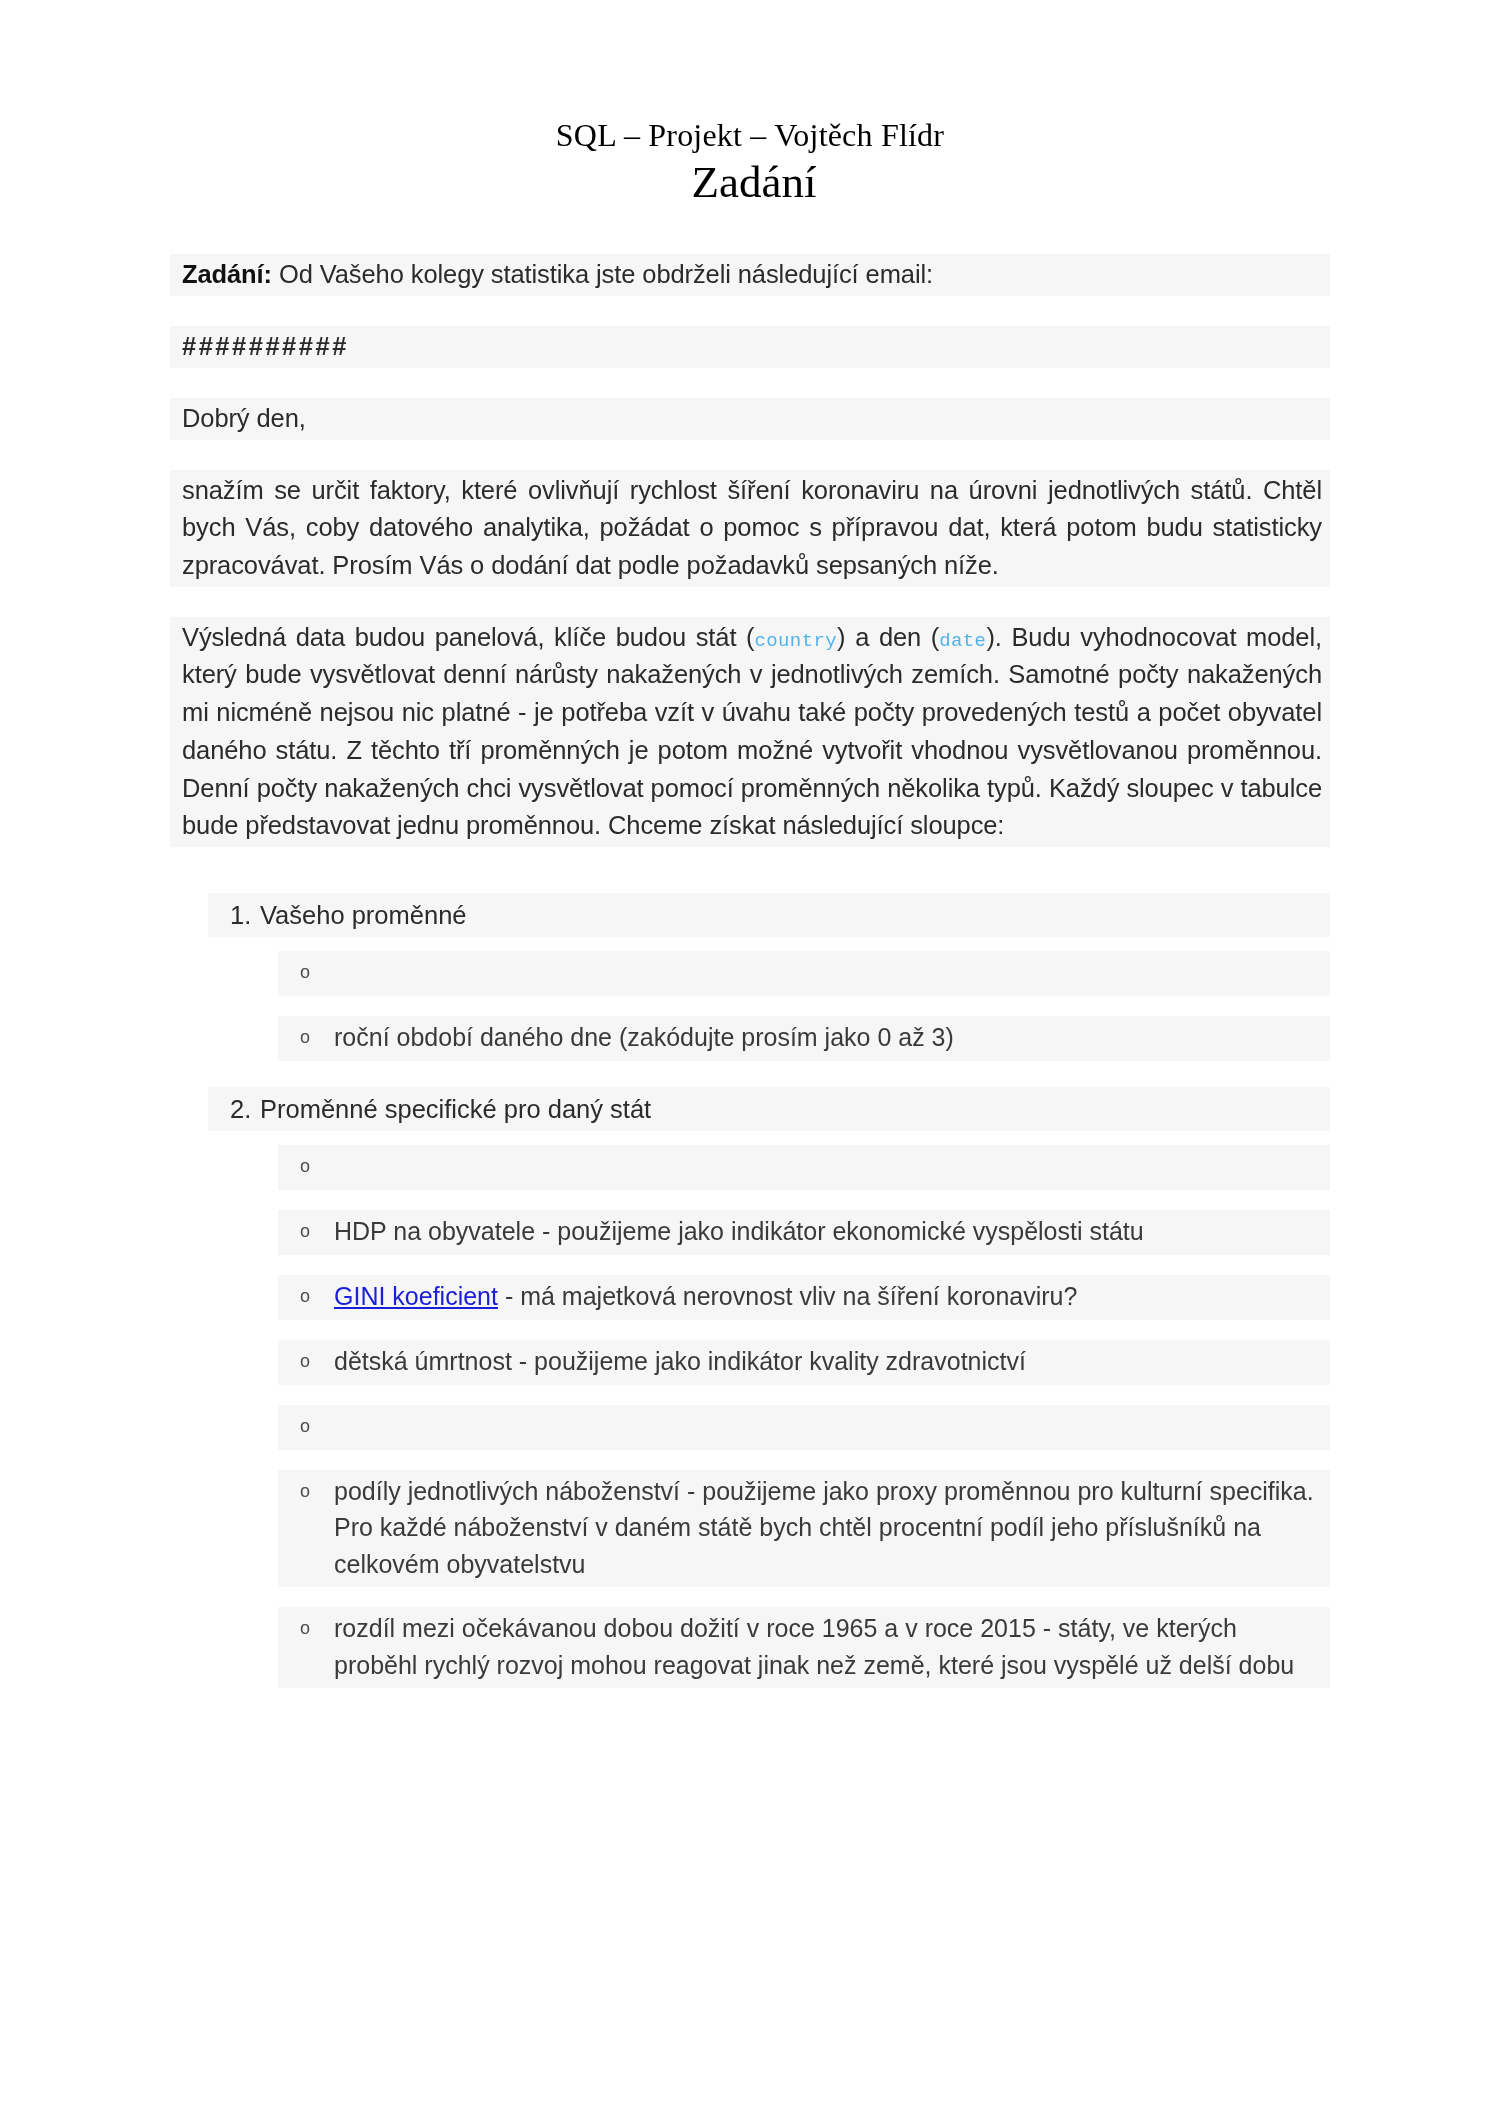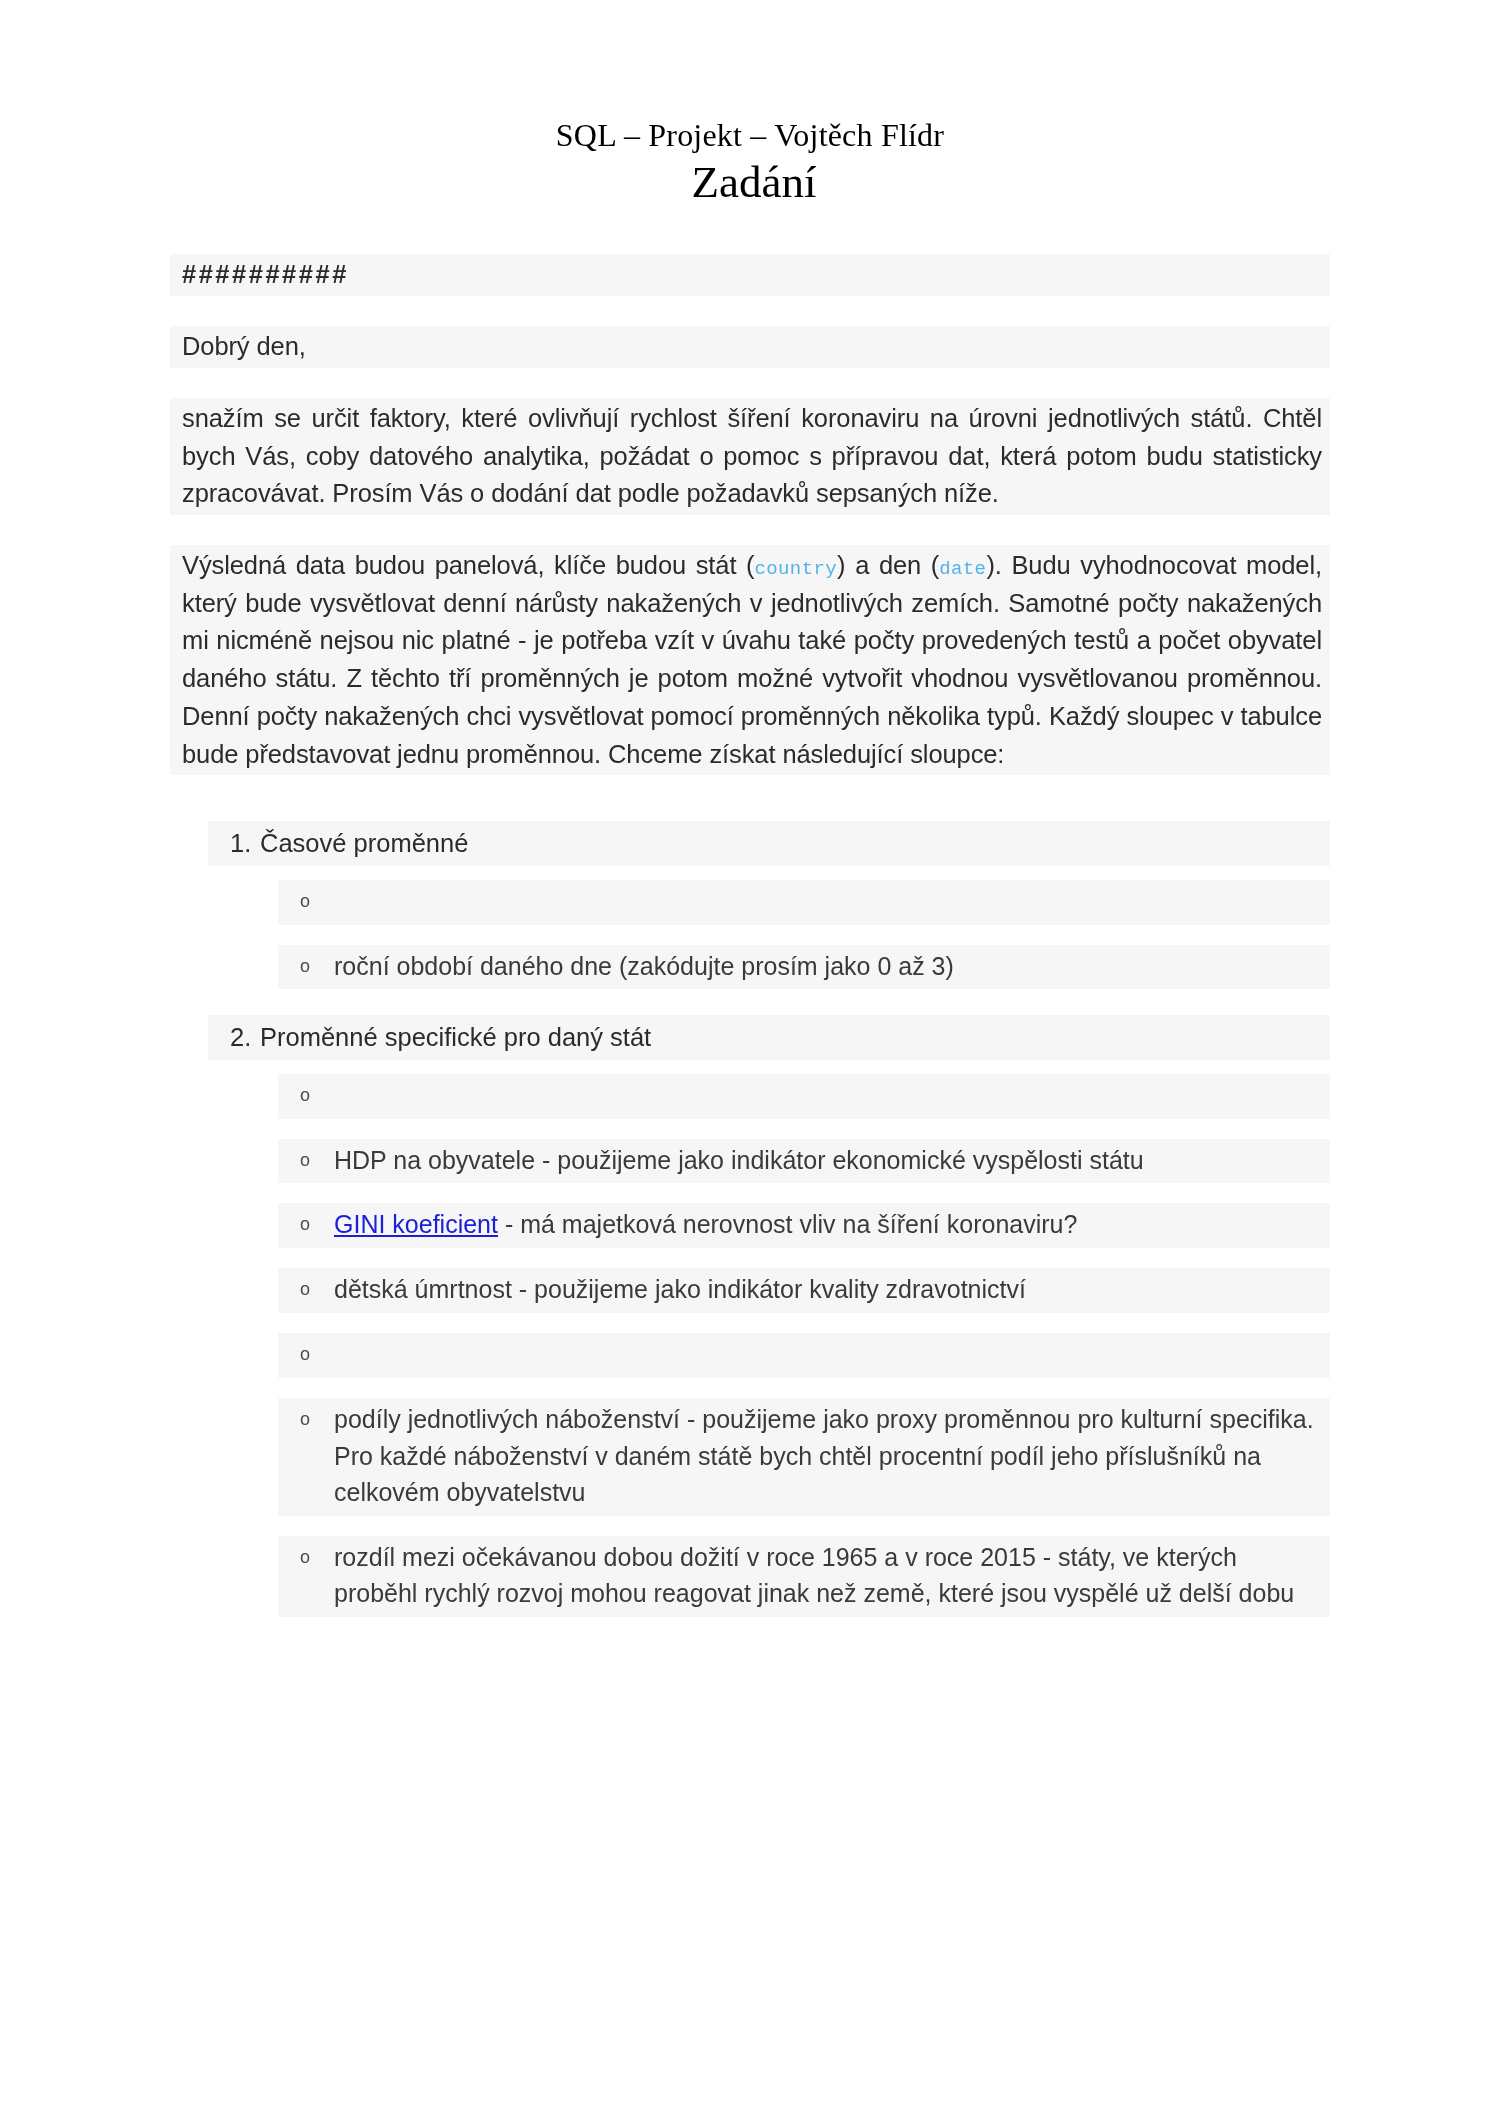--- a/index.html
+++ b/index.html
@@ -159,37 +159,40 @@
 
 <div class="page">
 
   <div class="title-block">
     <h1 class="doc-title">SQL – Projekt – Vojtěch Flídr</h1>
     <h2 class="doc-subtitle">Zadání</h2>
   </div>
 
   <div class="body-wrap">
 
+    <p class="para lead">
+      <strong>Zadání:</strong><span> Od Vašeho kolegy statistika jste obdrželi následující email:</span>
+    </p>
 
     <p class="para hashes">##########</p>
 
     <p class="para">Dobrý den,</p>
 
     <p class="para">snažím se určit faktory, které ovlivňují rychlost šíření koronaviru na úrovni jednotlivých států. Chtěl bych Vás, coby datového analytika, požádat o pomoc s přípravou dat, která potom budu statisticky zpracovávat. Prosím Vás o dodání dat podle požadavků sepsaných níže.</p>
 
     <p class="para"><span>Výsledná data budou panelová, klíče budou stát (</span><code class="tok">country</code><span>) a den (</span><code class="tok">date</code><span>). Budu vyhodnocovat model, který bude vysvětlovat denní nárůsty nakažených v jednotlivých zemích. Samotné počty nakažených mi nicméně nejsou nic platné - je potřeba vzít v úvahu také počty provedených testů a počet obyvatel daného státu. Z těchto tří proměnných je potom možné vytvořit vhodnou vysvětlovanou proměnnou. Denní počty nakažených chci vysvětlovat pomocí proměnných několika typů. Každý sloupec v tabulce bude představovat jednu proměnnou. Chceme získat následující sloupce:</span></p>
 
     <div class="spacer-16"></div>
 
     <ol class="num-list">
 
       <li class="num-item">
         <div class="num-row">
           <span class="num-marker">1.</span>
-          <span class="num-text">Časové proměnné</span>
+          <span class="num-text">Vašeho proměnné</span>
         </div>
         <ul class="sub-list">
           <li class="sub-item">
             <div class="sub-row">
               <span class="sub-marker">o</span>
             </div>
           </li>
           <li class="sub-item">
             <div class="sub-row">
               <span class="sub-marker">o</span>

